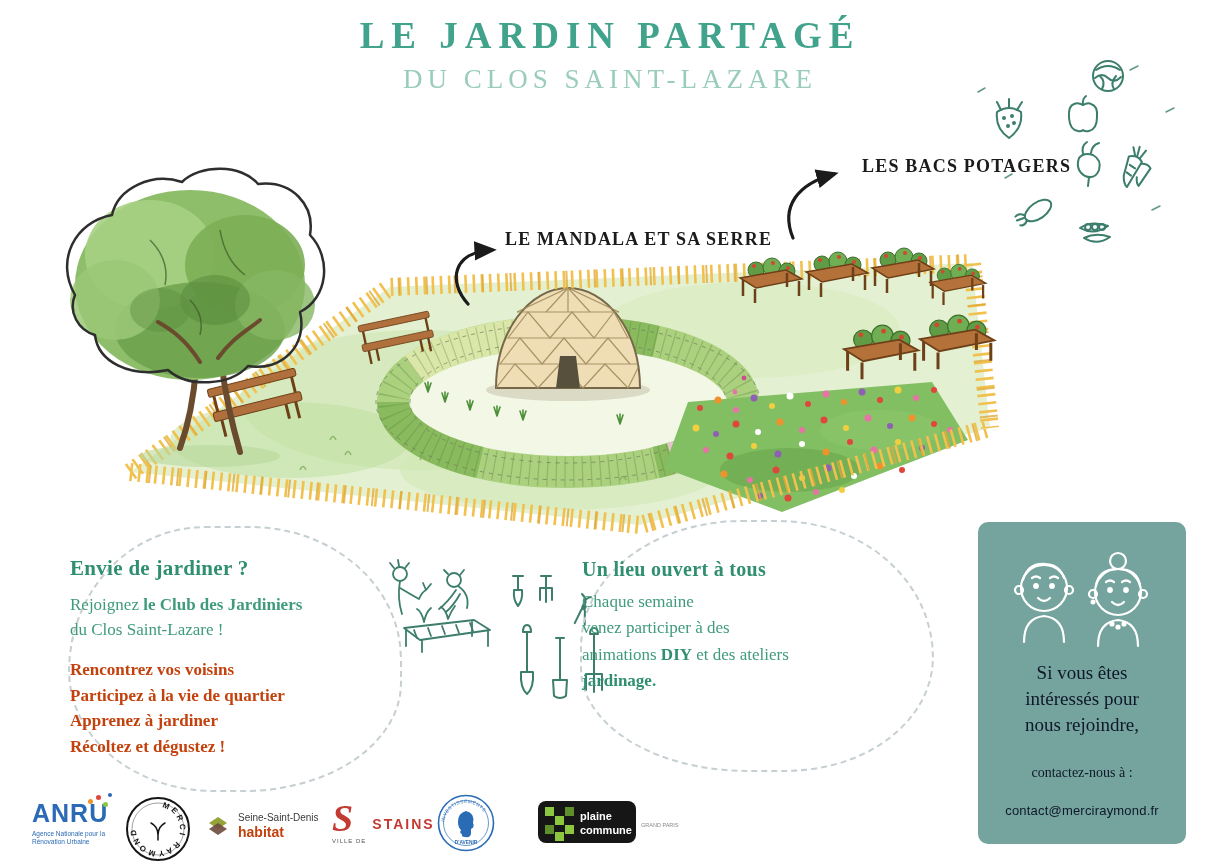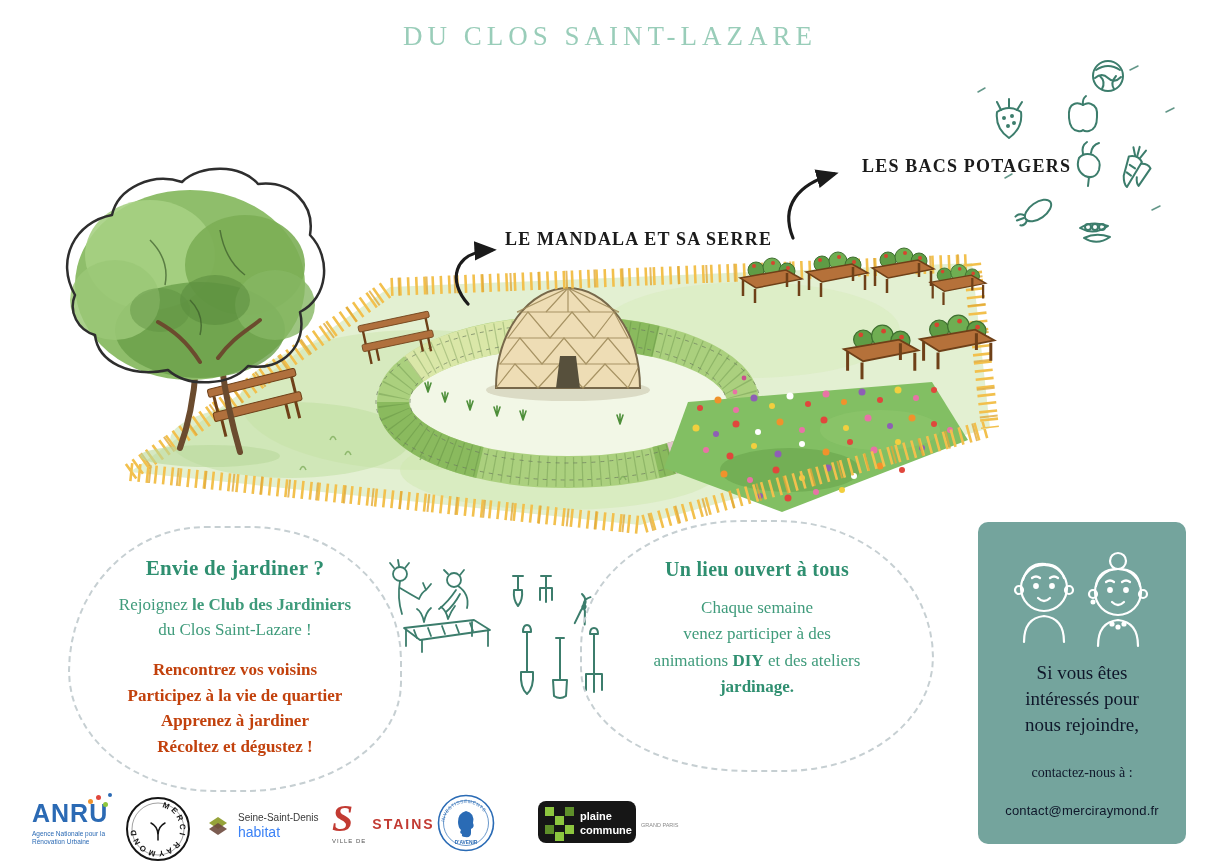--- a/index.html
+++ b/index.html
@@ -9,31 +9,31 @@
   .illus{position:absolute;left:0;top:0;width:1220px;height:868px}
 
   .hdr{position:absolute;top:14px;left:0;width:100%;text-align:center;z-index:2}
   .hdr h1{font-size:37px;font-weight:700;letter-spacing:7px;color:#41a38b}
   .hdr .sub{margin-top:7px;font-size:27px;font-weight:400;letter-spacing:5px;color:#99cdb9}
 
   .label{position:absolute;z-index:2;font-size:18px;font-weight:600;letter-spacing:1.2px;color:#1b1b1b}
   .label-mandala{left:505px;top:229px}
   .label-bacs{left:862px;top:156px}
 
-  .bubble{position:absolute;z-index:2;border:2px dashed #c6cfd2;text-align:center;background:transparent}
+  .bubble{position:absolute;z-index:2;border:2px dashed #c6cfd2;background:transparent}
   .bubble-join{left:68px;top:526px;width:334px;height:266px;padding-top:28px;
                border-radius:45% 50% 52% 48%/60% 55% 45% 50%}
   .bubble-open{left:580px;top:520px;width:354px;height:252px;padding-top:36px;
                border-radius:50% 48% 46% 52%/55% 60% 50% 45%}
   .bubble h2{font-size:21px;font-weight:700;color:#2f8f70;letter-spacing:.3px}
   .bubble-open h2{font-size:20px}
   .invite{margin-top:12px;font-size:17px;line-height:1.45;color:#3f9b7b}
   .invite strong{font-weight:700}
   .benefits{margin-top:15px;font-size:17px;line-height:1.5;font-weight:700;color:#c2410c}
-  .open-body{margin-top:14px;font-size:17px;line-height:1.55;color:#3f9b7b}
+  .open-body{margin-top:8px;font-size:17px;line-height:1.55;color:#3f9b7b}
   .open-body strong{font-weight:700;color:#2f8f70}
 
   .contact{position:absolute;z-index:2;left:978px;top:522px;width:208px;height:322px;
            background:#74a49d;border-radius:10px;color:#0f172a;text-align:center}
   .contact-people{display:block;margin:14px auto 0}
   .contact-text{margin-top:6px;font-size:19px;line-height:1.38}
   .contact-cta{margin-top:26px;font-size:14px}
   .contact-email{margin-top:22px;font-size:13px;letter-spacing:.2px;
                  font-family:Liberation Sans, sans-serif}
 
@@ -41,21 +41,21 @@
   .logo-anru{left:32px;top:799px;width:92px}
   .anru-word{position:relative;display:inline-block;font-family:"Liberation Sans",sans-serif;
              font-weight:700;font-size:25px;letter-spacing:1px;color:#2b6ab4}
   .anru-dot{position:absolute;width:5px;height:5px;border-radius:50%}
   .anru-tag{margin-top:2px;width:80px;font-family:"Liberation Sans",sans-serif;
             font-size:6.5px;line-height:1.3;color:#2b6ab4}
   .logo-mr{left:124px;top:795px}
   .logo-ssd{left:206px;top:812px;display:flex;align-items:center;gap:8px;
             font-family:"Liberation Sans",sans-serif}
   .ssd1{font-size:10px;color:#3a3a3a}
-  .ssd2{font-size:14px;font-weight:400;color:#3b82f6;margin-top:1px}
+  .ssd2{font-size:14px;font-weight:700;color:#c2410c;margin-top:1px}
   .logo-stains{left:332px;top:800px;display:flex;gap:6px}
   .stains-s{font-size:38px;line-height:.95;font-weight:700;font-style:italic;color:#c23a32}
   .stains-ville{font-family:"Liberation Sans",sans-serif;font-size:6px;letter-spacing:1px;color:#555;margin-top:2px;text-align:center}
   .stains-name{margin-top:16px;font-family:"Liberation Sans",sans-serif;font-size:14px;
                font-weight:700;letter-spacing:2px;color:#c23a32}
   .logo-invest{left:437px;top:794px}
   .logo-pc{left:538px;top:801px}
 </style>
 </head>
 <body>
@@ -311,20 +311,21 @@
       <circle cx="8" cy="26" r="7"></circle>
       <path d="M2 20 L-2 15 M7 18 L6 12 M13 20 L17 15"></path>
       <path d="M8 33 Q5 50 10 66 M8 40 Q18 46 27 51 M27 51 Q30 44 34 42 M34 42 L31 35 M34 42 L39 36"></path>
       <circle cx="62" cy="32" r="7"></circle>
       <path d="M56 26 L52 22 M68 27 L72 22"></path>
       <path d="M66 38 Q78 46 75 60 M64 42 Q56 54 47 61 M68 46 Q62 57 54 64"></path>
     </g>
   </svg>
 
   <header class="hdr">
+    <h1>LE JARDIN PARTAGÉ</h1>
     <div class="sub">DU CLOS SAINT-LAZARE</div>
   </header>
 
   <div class="label label-mandala">LE MANDALA ET SA SERRE</div>
   <div class="label label-bacs">LES BACS POTAGERS</div>
 
   <div class="bubble bubble-join">
     <h2>Envie de jardiner ?</h2>
     <p class="invite">
       <span>Rejoignez </span><strong>le Club des Jardiniers</strong><br>

